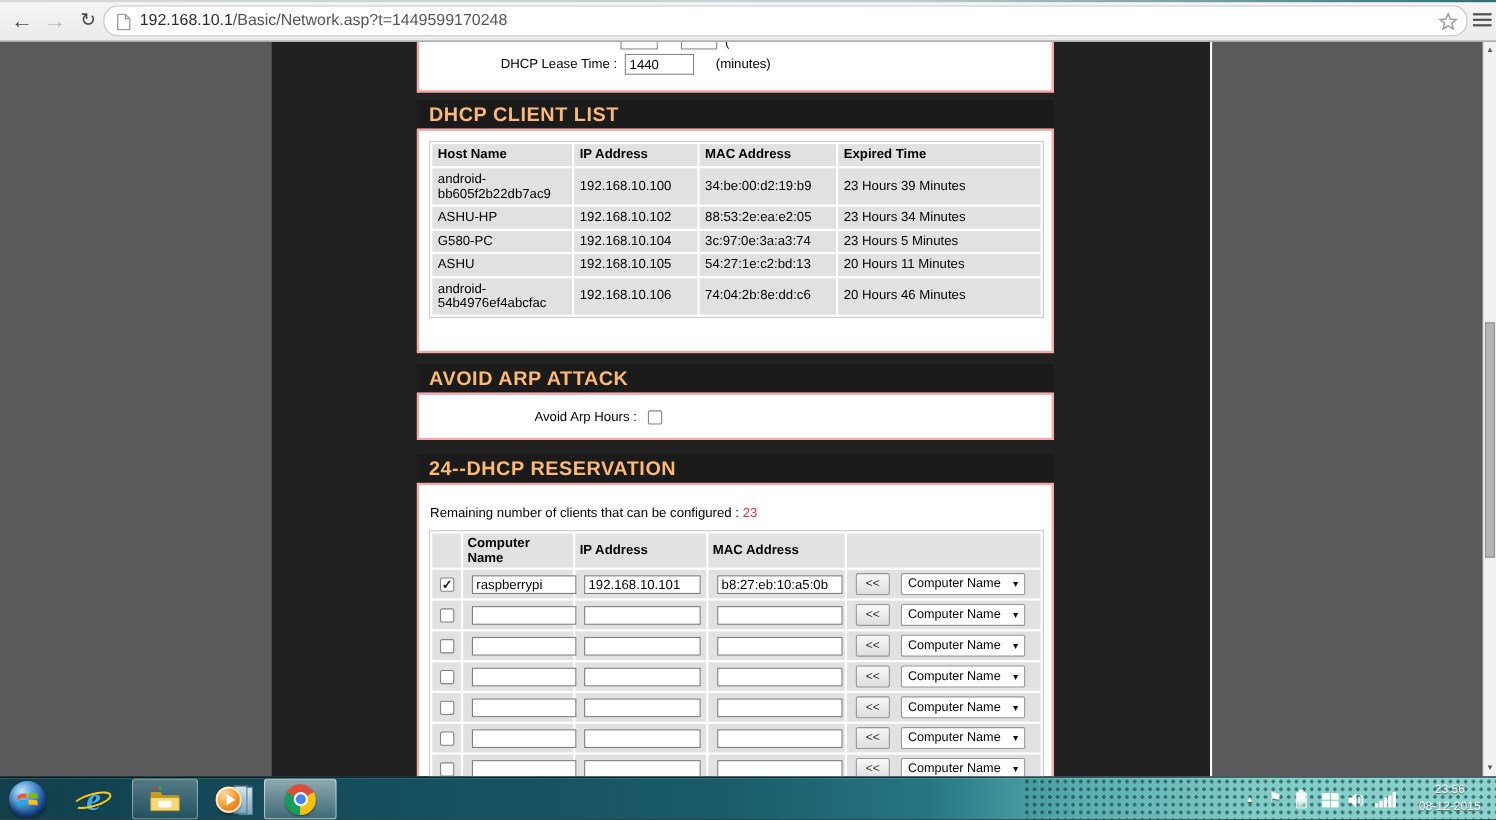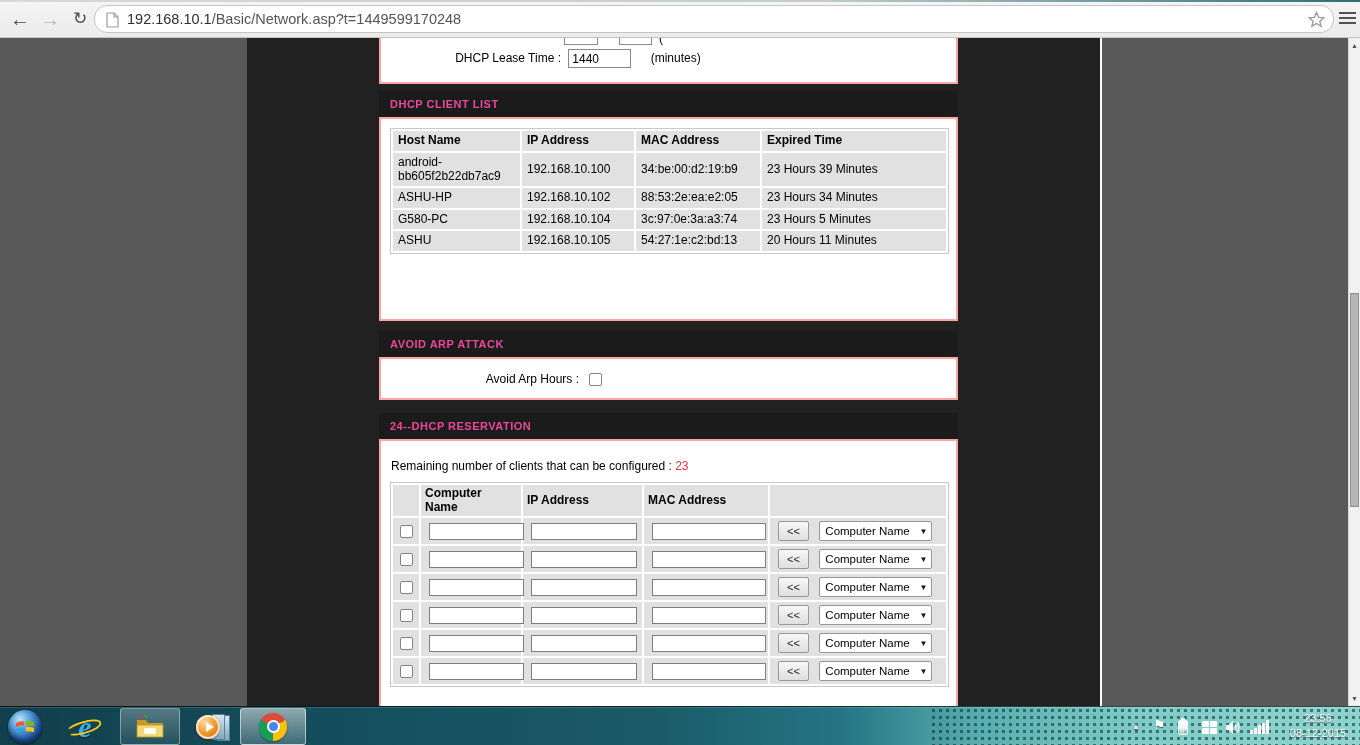--- a/index.html
+++ b/index.html
@@ -29,22 +29,22 @@
   .menu-icon { position:absolute; left:1339px; top:12px; width:17px; height:14px; cursor:pointer; }
   .menu-icon span { display:block; height:2.4px; background:#525252; margin-bottom:2.6px; }
 
   
   .content { position:absolute; left:0; top:38px; width:1360px; height:668px;
     background:#595959; overflow:hidden; }
   .dark-band { position:absolute; left:247px; top:0; width:855px; height:668px;
     background:#212121; border-right:2px solid #fff; }
   .panel { position:absolute; left:379px; width:579px; }
   .panel-body { background:#fff; border:2px solid #fca5a5; position:relative; }
-  .sec-header { height:26px; background:#1b1b1b; color:#ec4899; font-weight:bold;
-    font-size:11px; line-height:26px; padding-left:11px; letter-spacing:.5px; }
+  .sec-header { height:26px; background:#1b1b1b; color:#fdba74; font-weight:bold;
+    font-size:18px; line-height:26px; padding-left:11px; letter-spacing:.5px; }
 
   
   .panelA { top:0; }
   .panelA .panel-body { height:46px; border-top:none; overflow:hidden; }
   .cut-input { position:absolute; top:-11px; height:18px; border:1px solid #8a8a8a; background:#fff; }
   .cut1 { left:183px; width:34px; }
   .cut2 { left:238px; width:33px; }
   .cut-paren { position:absolute; left:278px; top:-7px; font-size:12px; color:#000; }
   .lease-row { position:absolute; left:0; top:11px; width:100%; font-size:12px; color:#000; }
   .lease-label { display:inline-block; width:180px; text-align:right; }
@@ -240,20 +240,26 @@
           <td>192.168.10.104</td>
           <td>3c:97:0e:3a:a3:74</td>
           <td>23 Hours 5 Minutes</td>
         </tr>
         <tr>
           <td>ASHU</td>
           <td>192.168.10.105</td>
           <td>54:27:1e:c2:bd:13</td>
           <td>20 Hours 11 Minutes</td>
         </tr>
+        <tr>
+          <td>android-54b4976ef4abcfac</td>
+          <td>192.168.10.106</td>
+          <td>74:04:2b:8e:dd:c6</td>
+          <td>20 Hours 46 Minutes</td>
+        </tr>
       </tbody>
         </table>
     </div>
   </div>
 
   <div class="panel panelC">
     <div class="sec-header">AVOID ARP ATTACK</div>
     <div class="panel-body">
       <div class="arp-row">
         <span class="arp-label">Avoid Arp Hours  :</span>
@@ -280,20 +286,30 @@
         <tbody>
             <tr class="hdr">
           <td></td>
           <td>Computer Name</td>
           <td>IP Address</td>
           <td>MAC Address</td>
           <td></td>
         </tr>
 
         <tr>
+          <td class="cb-cell"><input type="checkbox" checked="" style=""></td>
+          <td><input class="resv-input in-name" value="raspberrypi" style=""></td>
+          <td><input class="resv-input in-ip" value="192.168.10.101" style=""></td>
+          <td><input class="resv-input in-mac" value="b8:27:eb:10:a5:0b" style=""></td>
+          <td class="action-cell">
+            <button class="copy-btn">&lt;&lt;</button>
+            <span class="fake-select"><span>Computer Name</span><span class="caret">▼</span></span>
+          </td>
+        </tr>
+        <tr>
           <td class="cb-cell"><input type="checkbox" style=""></td>
           <td><input class="resv-input in-name" style=""></td>
           <td><input class="resv-input in-ip" style=""></td>
           <td><input class="resv-input in-mac" style=""></td>
           <td class="action-cell">
             <button class="copy-btn">&lt;&lt;</button>
             <span class="fake-select"><span>Computer Name</span><span class="caret">▼</span></span>
           </td>
         </tr>
         <tr>

